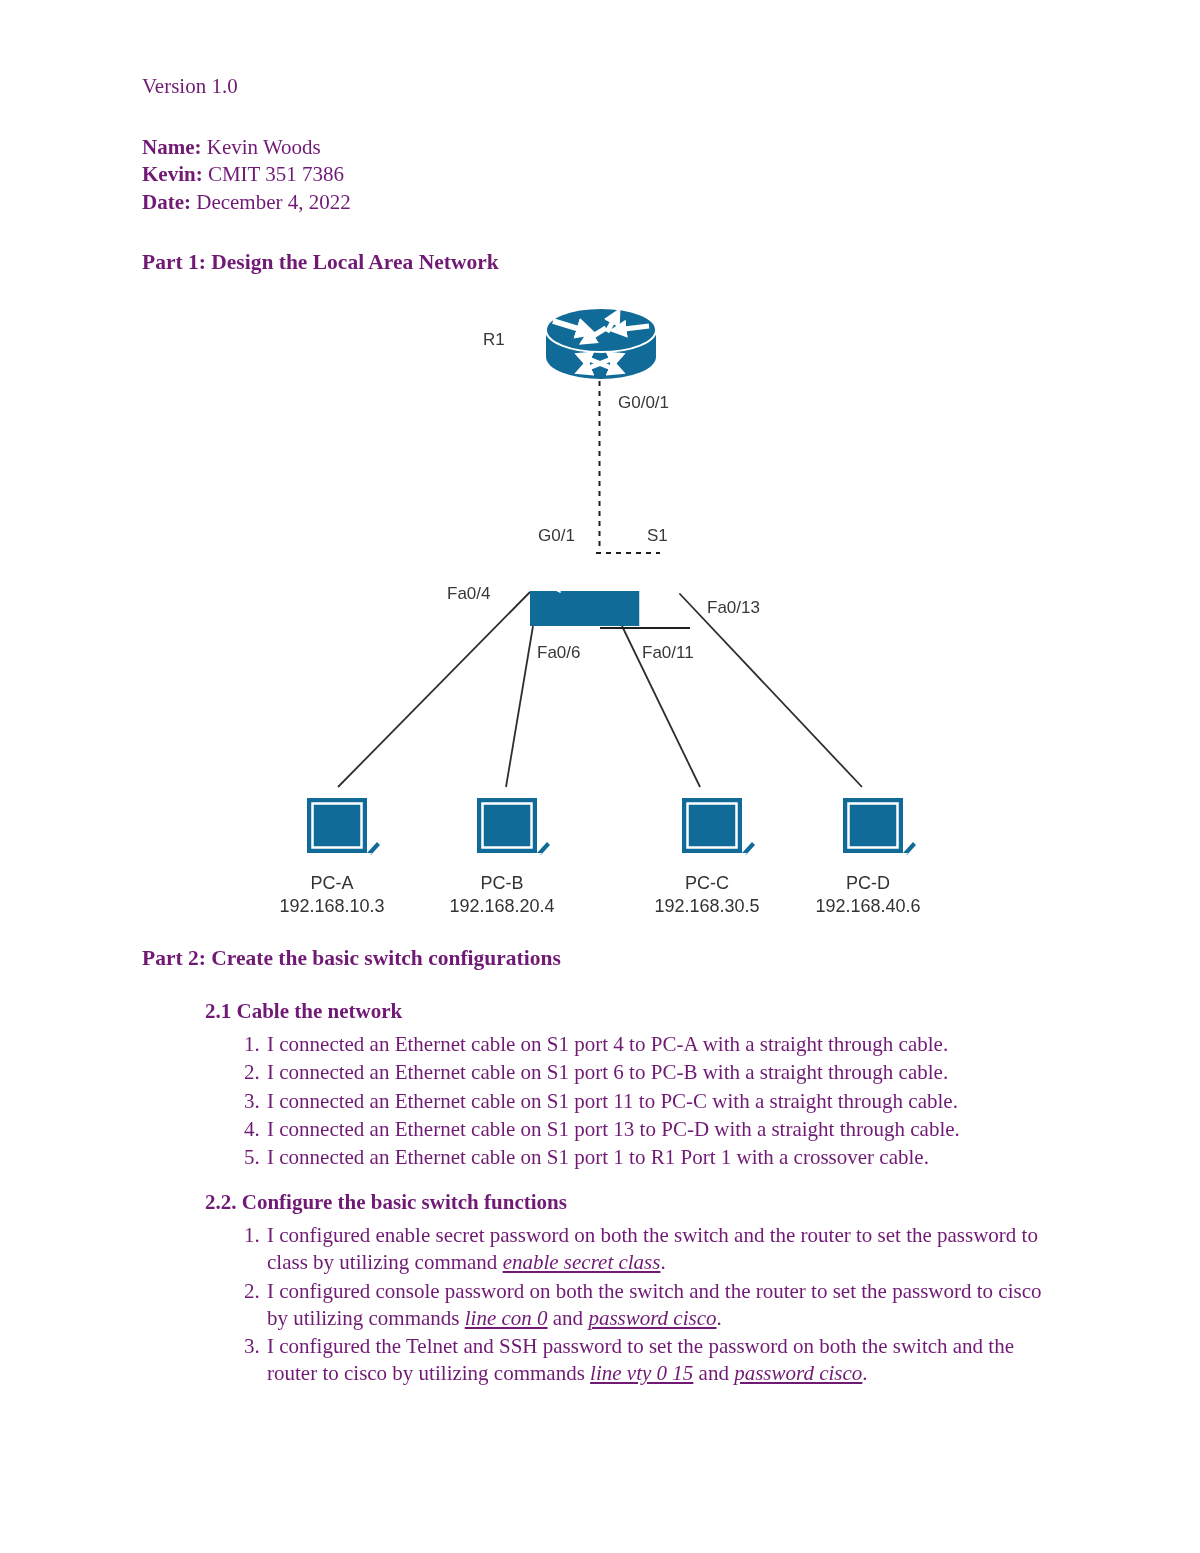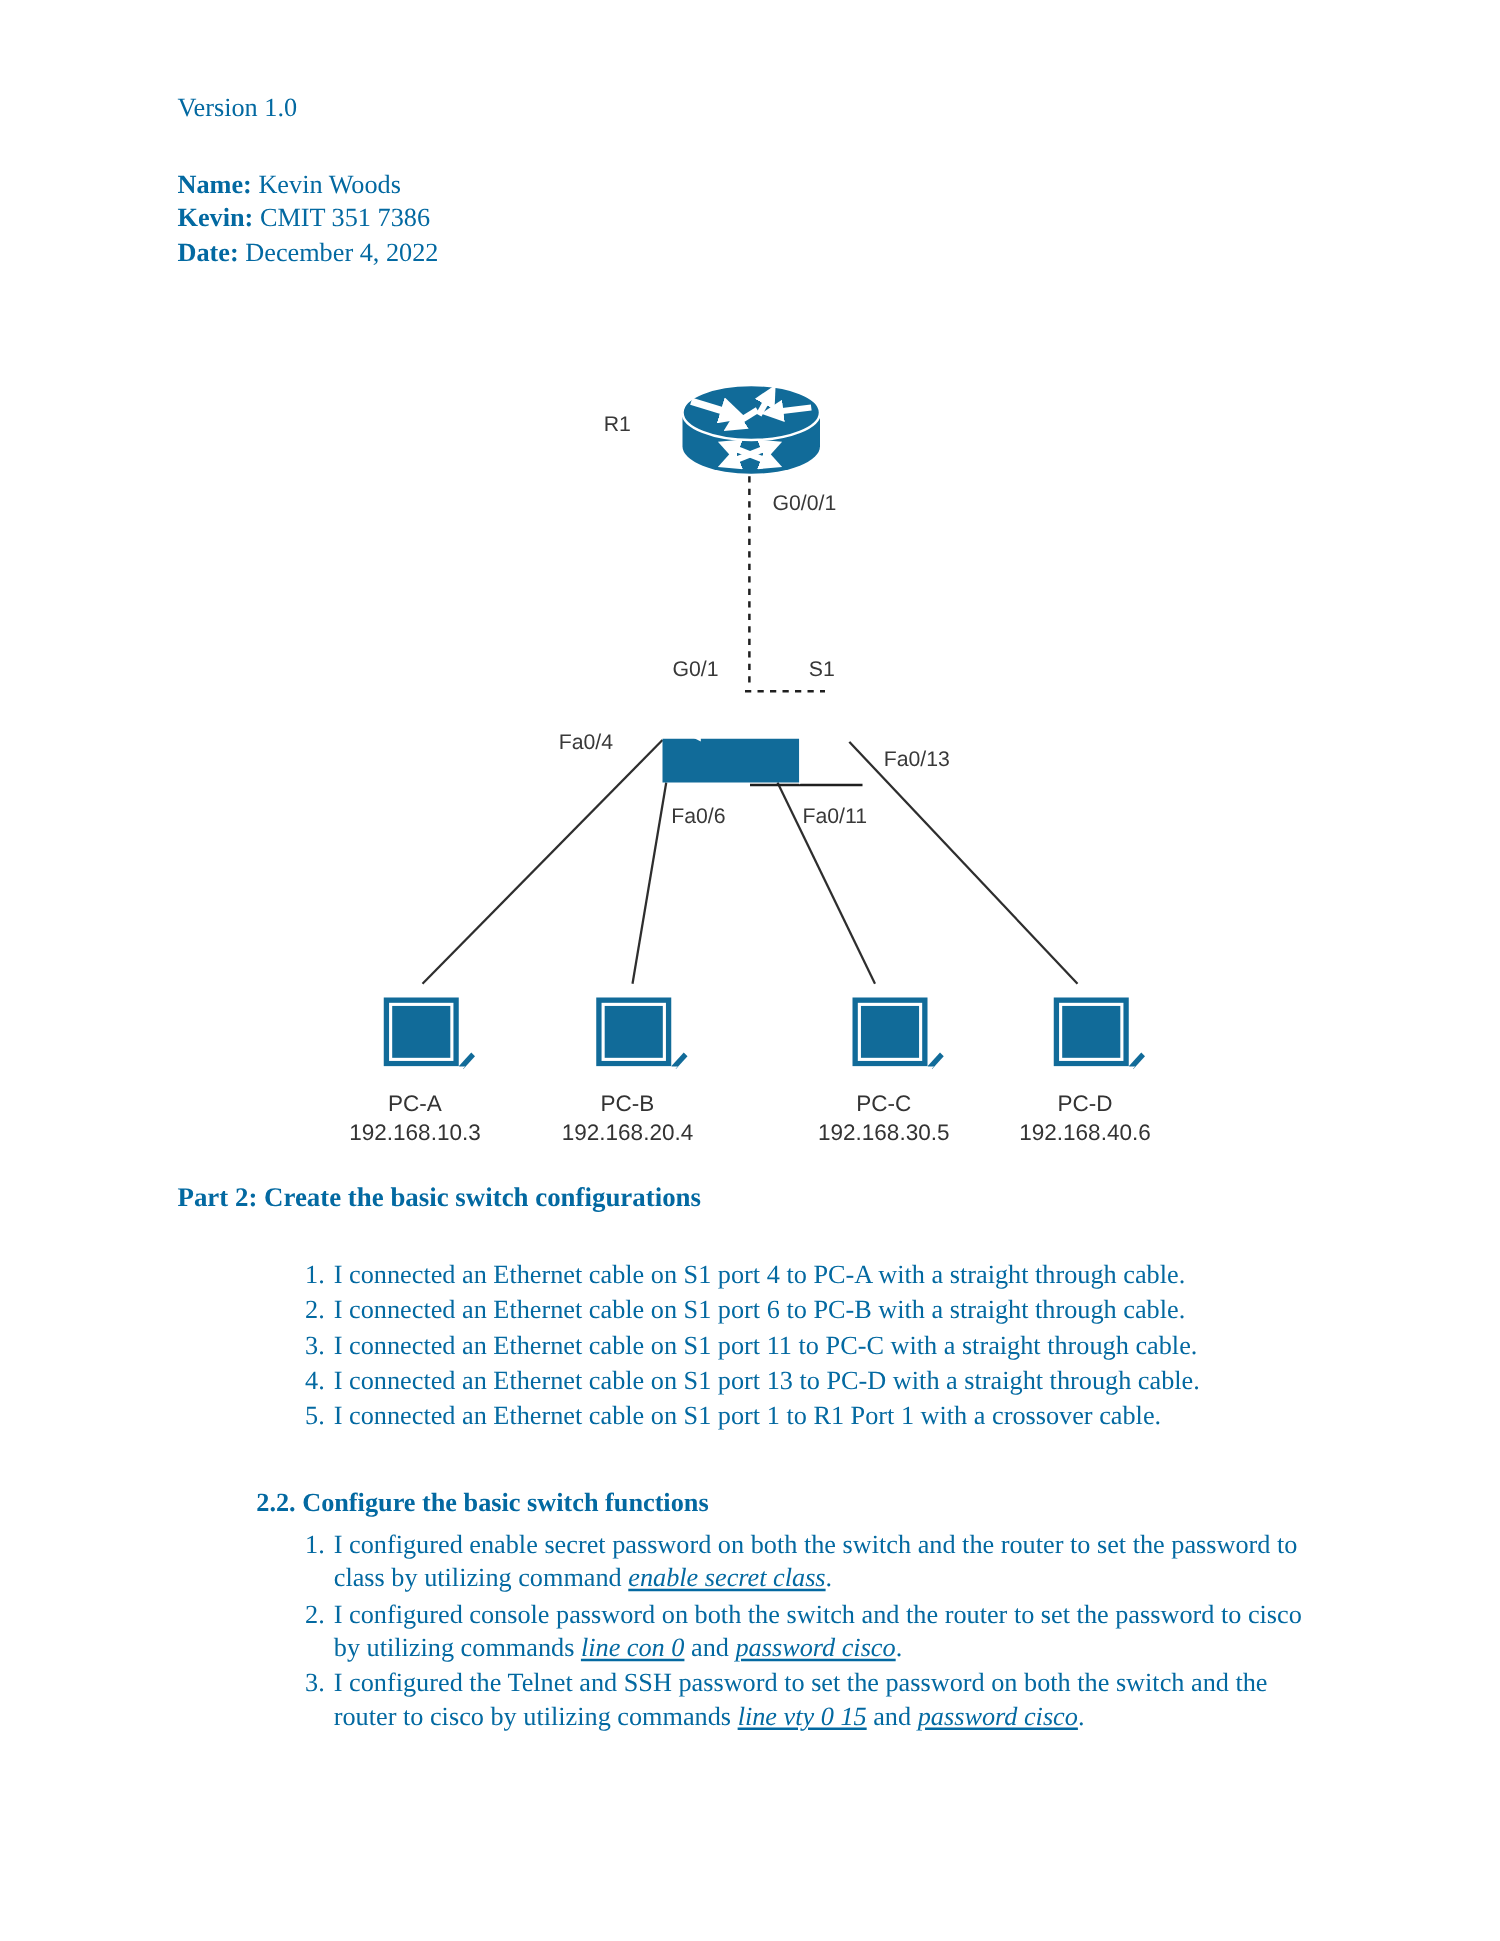--- a/index.html
+++ b/index.html
@@ -1,19 +1,19 @@
 <!DOCTYPE html>
 <html><head>
 <meta charset="utf-8">
 <title>Document</title>
 <style>
   html,body { margin:0; padding:0; background:#ffffff; }
   .page {
     position:relative; width:1200px; height:1553px; background:#ffffff;
-    font-family:"Liberation Serif", serif; color:#0369a1; font-size:21px; overflow:hidden;
+    font-family:"Liberation Serif", serif; color:#701a75; font-size:21px; overflow:hidden;
   }
   .version { position:absolute; left:142px; top:74px; }
   .meta { position:absolute; left:142px; top:134px; line-height:27.4px; }
   .meta b { font-weight:700; }
   .part-heading { position:absolute; left:142px; margin:0; font-size:21.5px; font-weight:700; }
   #part1-heading { top:250px; }
   #part2-heading { top:946px; }
   .section { position:absolute; left:205px; width:880px; }
   #section-2-1 { top:999px; }
   #section-2-2 { top:1190px; }
@@ -37,20 +37,21 @@
 <div class="page">
 
   <div class="version">Version 1.0</div>
 
   <div class="meta">
     <div><b>Name:</b> <span>Kevin Woods</span></div>
     <div><b>Kevin:</b> <span>CMIT 351 7386</span></div>
     <div><b>Date:</b> <span>December 4, 2022</span></div>
   </div>
 
+  <h1 class="part-heading" id="part1-heading">Part 1: Design the Local Area Network</h1>
 
   <svg id="diagram" width="710" height="632" viewBox="0 0 710 632" xmlns="http://www.w3.org/2000/svg">
     <defs>
       <marker id="aw" viewBox="0 0 10 10" refX="6" refY="5" markerWidth="3.6" markerHeight="3.6" orient="auto-start-reverse">
         <path d="M0,0 L10,5 L0,10 Z" fill="#ffffff"></path>
       </marker>
       <g id="pc">
         <polygon class="dev wline" points="19,8 29,0 89,0 79,8" stroke-width="1.5"></polygon>
         <polygon class="dev wline" points="79,8 89,0 89,52 79,63" stroke-width="1.5"></polygon>
         <rect class="dev" x="19" y="8" width="60" height="55"></rect>
@@ -111,20 +112,21 @@
     <text class="pclbl" x="252" y="617">192.168.20.4</text>
     <text class="pclbl" x="457" y="594">PC-C</text>
     <text class="pclbl" x="457" y="617">192.168.30.5</text>
     <text class="pclbl" x="618" y="594">PC-D</text>
     <text class="pclbl" x="618" y="617">192.168.40.6</text>
   </svg>
 
   <h1 class="part-heading" id="part2-heading">Part 2: Create the basic switch configurations</h1>
 
   <div class="section" id="section-2-1">
+    <h2>2.1 Cable the network</h2>
     <ol>
       <li>I connected an Ethernet cable on S1 port 4 to PC-A with a straight through cable.</li>
       <li>I connected an Ethernet cable on S1 port 6 to PC-B with a straight through cable.</li>
       <li>I connected an Ethernet cable on S1 port 11 to PC-C with a straight through cable.</li>
       <li>I connected an Ethernet cable on S1 port 13 to PC-D with a straight through cable.</li>
       <li>I connected an Ethernet cable on S1 port 1 to R1 Port 1 with a crossover cable.</li>
     </ol>
   </div>
 
   <div class="section" id="section-2-2">

